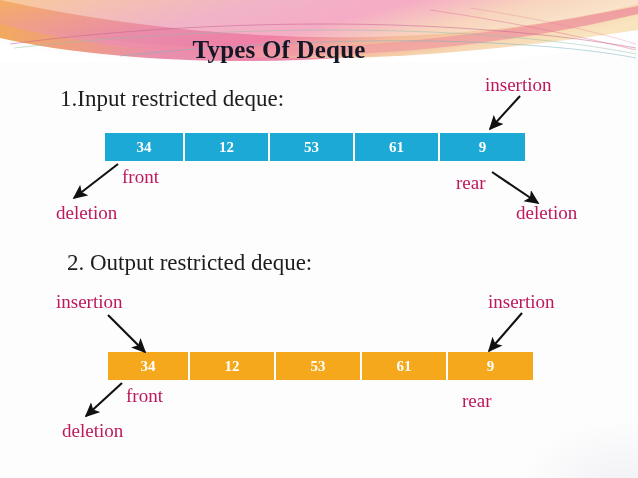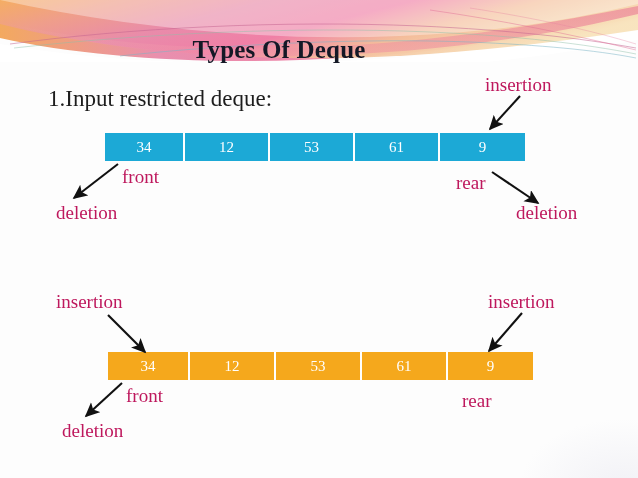--- a/index.html
+++ b/index.html
@@ -40,36 +40,37 @@
     letter-spacing: 0.2px;
     white-space: nowrap;
   }
 
   
   .section-heading {
     position: absolute;
     font-size: 23px;
     color: #1d1d1d;
     white-space: nowrap;
+    margin-left: 12px;
   }
   #heading-1 { left: 48px; top: 86px; }
   #heading-2 { left: 55px; top: 250px; }
 
   
   .deque {
     position: absolute;
     display: flex;
     height: 28px;
   }
   .deque .cell {
     display: flex;
     align-items: center;
     justify-content: center;
     font-size: 15px;
-    font-weight: normal;
+    font-weight: bold;
     color: #ffffff;
     box-sizing: border-box;
   }
   #deque-blue {
     left: 105px;
     top: 133px;
     width: 420px;
   }
   #deque-blue .cell {
     background: #1CA9D6;
@@ -191,20 +192,21 @@
     <div class="cell" style="width:85px">61</div>
     <div class="cell" style="width:85px">9</div>
   </div>
 
   <div class="anno" id="anno-insertion-top-right">insertion</div>
   <div class="anno" id="anno-front-1">front</div>
   <div class="anno" id="anno-rear-1">rear</div>
   <div class="anno" id="anno-deletion-left-1">deletion</div>
   <div class="anno" id="anno-deletion-right-1">deletion</div>
 
+  <div class="section-heading" id="heading-2">2. Output restricted deque:</div>
 
   <div class="deque" id="deque-orange">
     <div class="cell" style="width:82px">34</div>
     <div class="cell" style="width:86px">12</div>
     <div class="cell" style="width:86px">53</div>
     <div class="cell" style="width:86px">61</div>
     <div class="cell" style="width:85px">9</div>
   </div>
 
   <div class="anno" id="anno-insertion-left-2">insertion</div>

